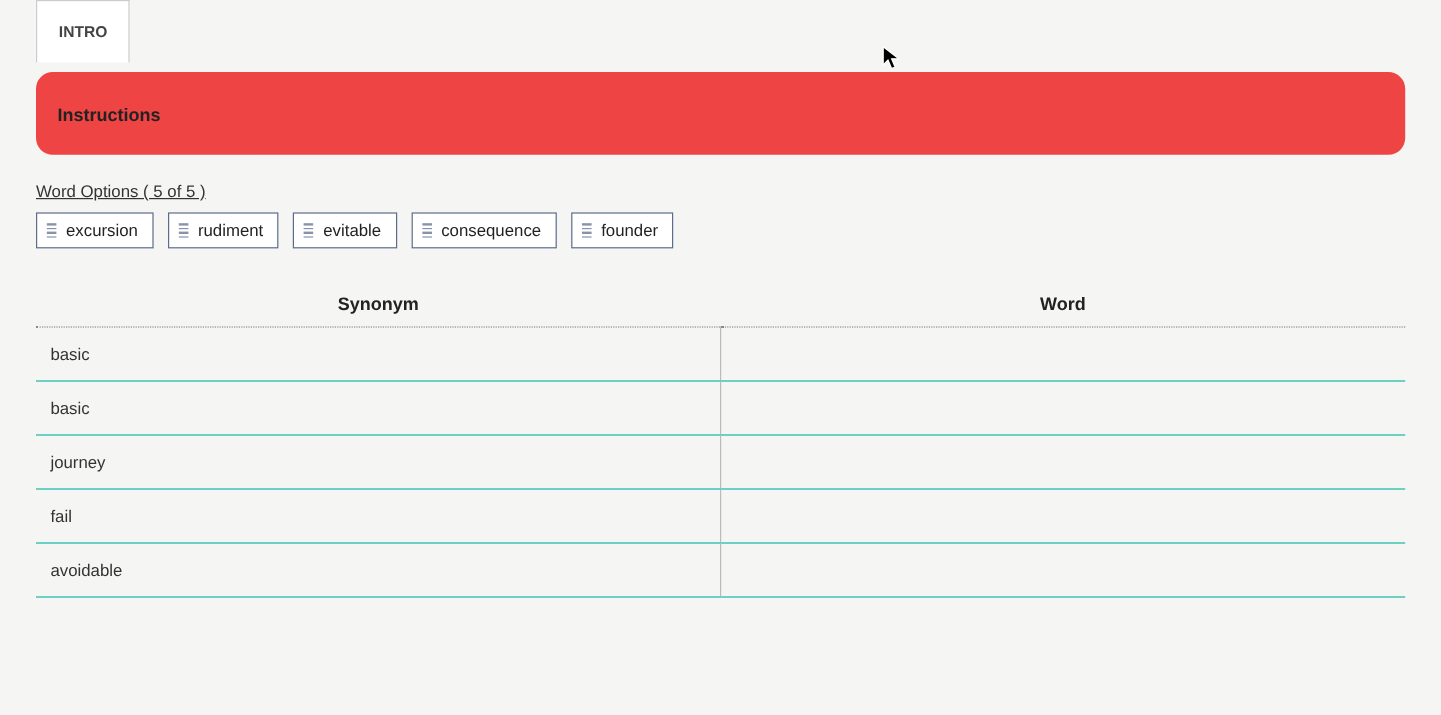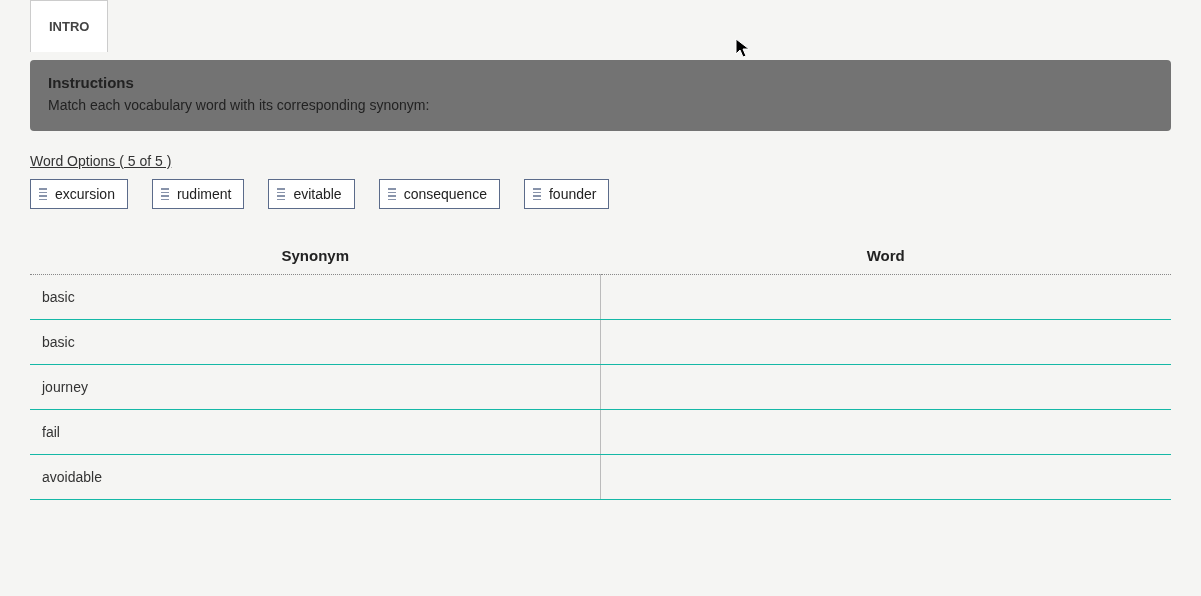--- a/index.html
+++ b/index.html
@@ -22,44 +22,44 @@
       display: inline-block;
       background: #fff;
       border: 1px solid #ccc;
       padding: 18px 18px;
       font-size: 13px;
       font-weight: bold;
       color: #444;
       border-bottom: none;
     }
     .instructions-block {
-      background: #737373;
-      padding: 14px 18px 18px 18px;
+      background: #ef4444;
+      padding: 28px 18px 18px 18px;
       margin-bottom: 22px;
-      border-radius: 4px;
+      border-radius: 14px;
     }
     .instructions-title {
       font-size: 15px;
       font-weight: bold;
       color: #222;
       margin-bottom: 6px;
     }
     .instructions-text {
       font-size: 14px;
       color: #222;
     }
     .options-label {
       font-size: 14px;
       color: #333;
       margin-bottom: 10px;
       text-decoration: underline;
     }
     .options-row {
       display: flex;
-      gap: 24px;
+      gap: 12px;
       margin-bottom: 28px;
       flex-wrap: wrap;
     }
     .chip {
       display: inline-flex;
       align-items: center;
       gap: 8px;
       border: 1px solid #5b6b8a;
       background: #fff;
       padding: 6px 12px 6px 8px;
@@ -121,21 +121,20 @@
 <div class="page">
 
   <div class="tab-bar">
     <div class="tab">
       <span>INTRO</span>
     </div>
   </div>
 
   <div class="instructions-block">
     <div class="instructions-title">Instructions</div>
-    <div class="instructions-text">Match each vocabulary word with its corresponding synonym:</div>
   </div>
 
   <div class="options-label">Word Options ( 5 of 5 )</div>
 
   <div class="options-row">
     <div class="chip">
       <span class="grip">
           <span></span>
           <span></span>
           <span></span>

